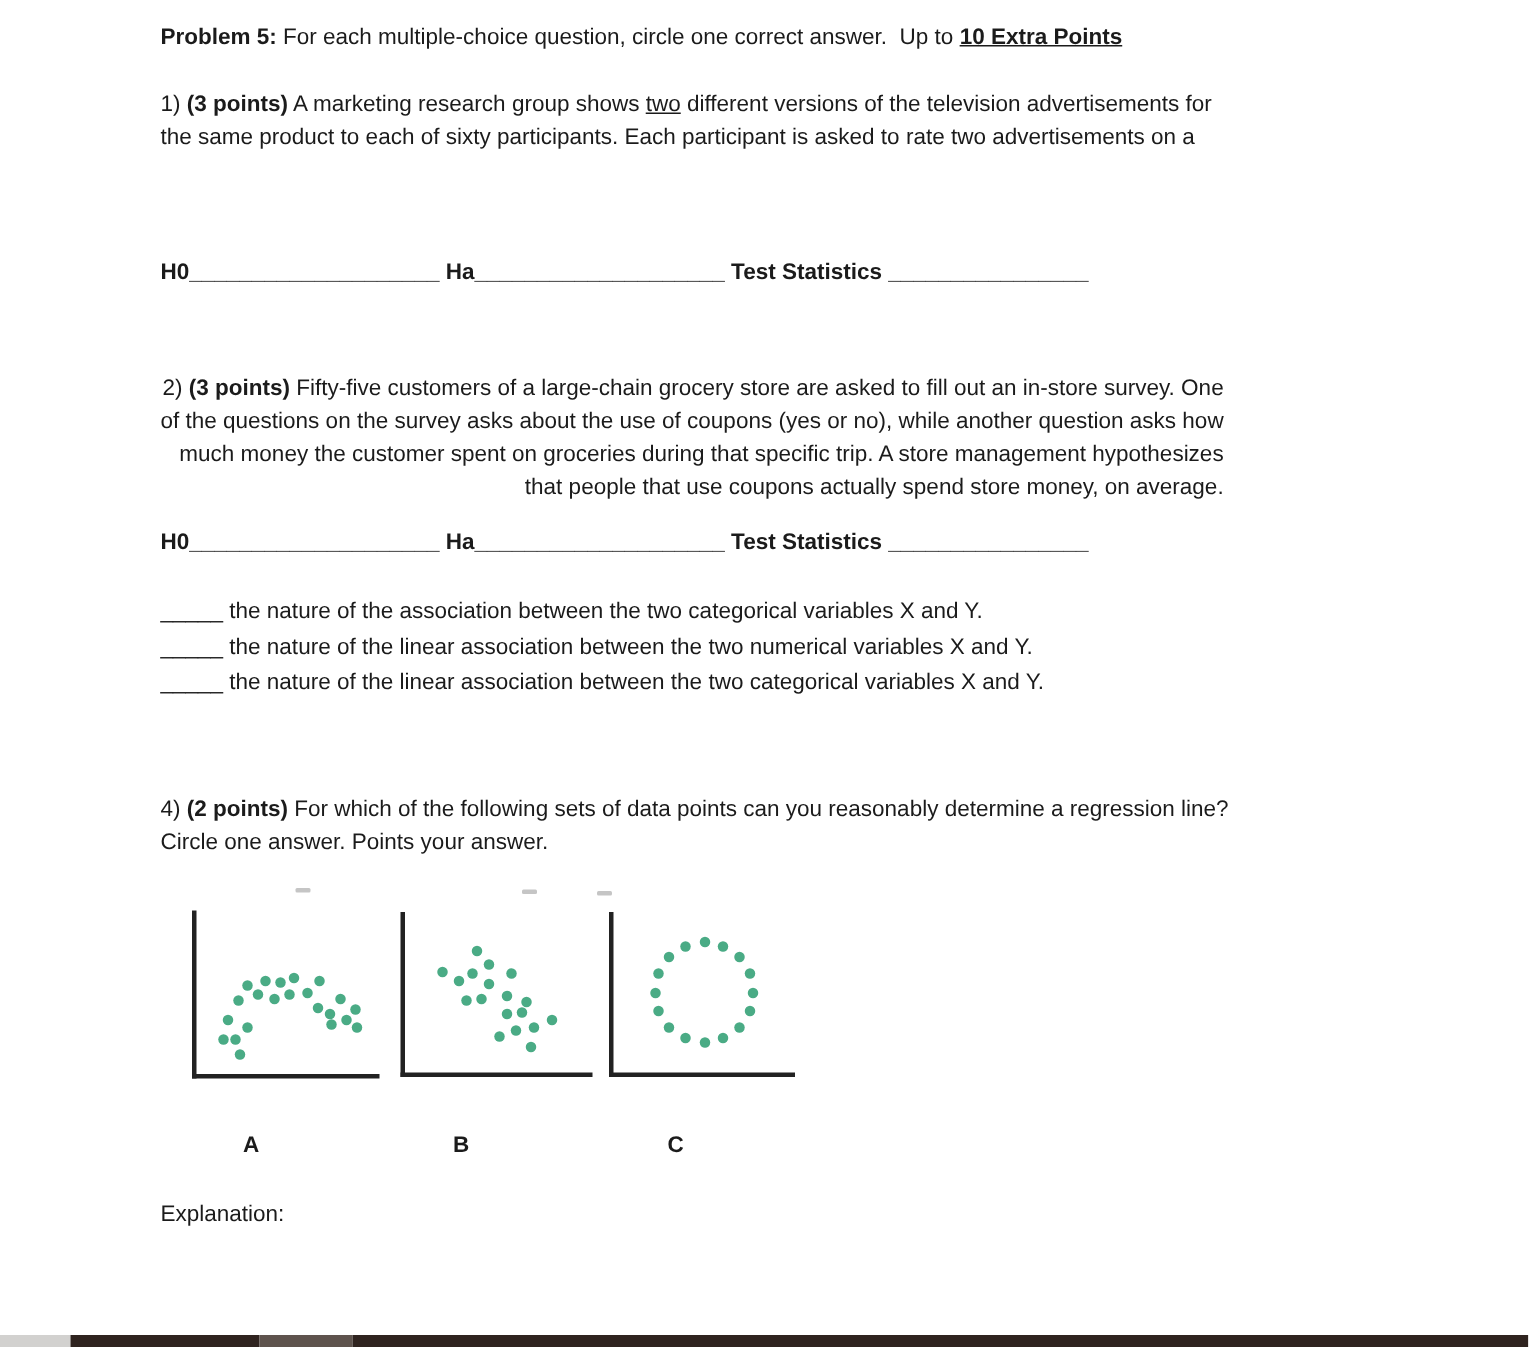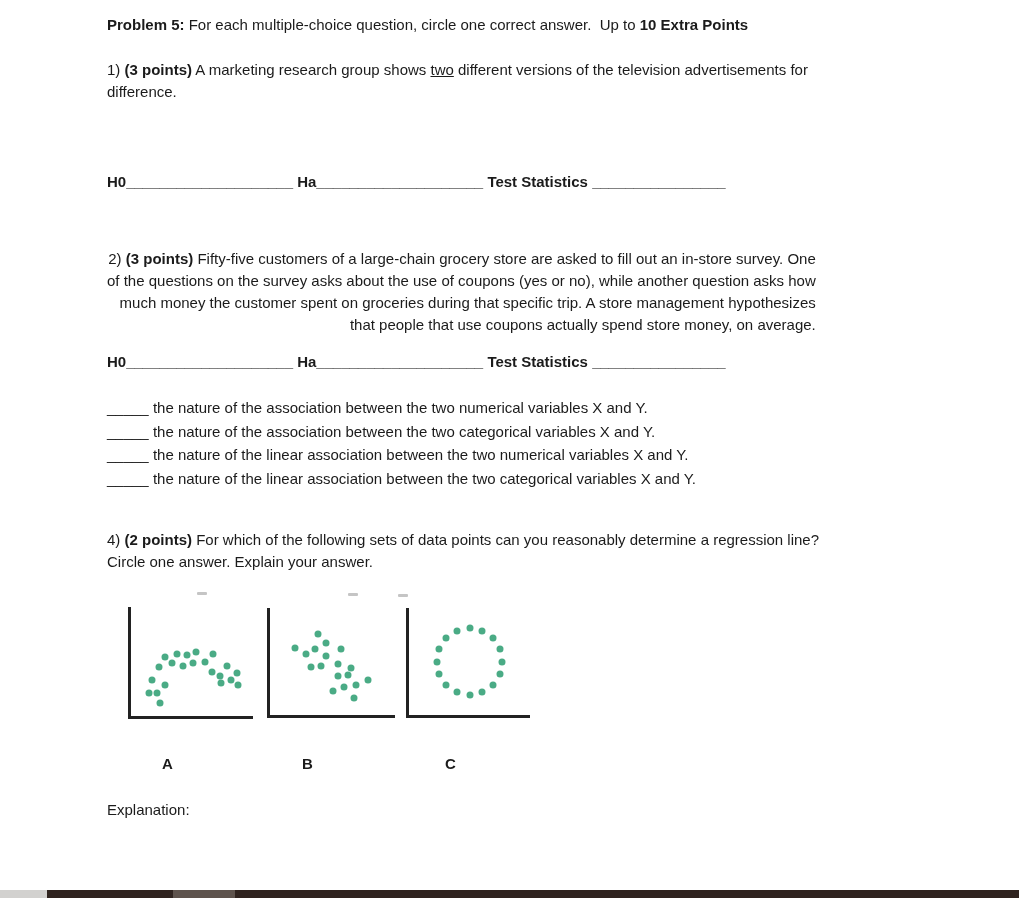--- a/index.html
+++ b/index.html
@@ -45,53 +45,52 @@
   }
   .taskbar{position:absolute;left:0;top:890px;width:1019px;height:8px;}
   .tseg{position:absolute;top:0;height:100%;}
 </style>
 </head>
 <body>
 
 <div class="doc">
 
   <div class="block title">
-      <div class="ln"><span style="font-weight: 700;">Problem 5:</span><span> For each multiple-choice question, circle one correct answer.  Up to </span><span style="font-weight: 700;">10 Extra Points</span></div>
+      <div class="ln"><span style="font-weight: 700;">Problem 5:</span><span> For each multiple-choice question, circle one correct answer.  Up to </span><span style="font-weight: 700; text-decoration: underline;">10 Extra Points</span></div>
     </div>
 
   <div class="block q1">
       <div class="ln"><span>1) </span><span style="font-weight: 700;">(3 points)</span><span> A marketing research group shows </span><span style="text-decoration: underline;">two</span><span> different versions of the television advertisements for</span></div>
-      <div class="ln"><span>difference.</span></div>
+      <div class="ln"><span>the same product to each of sixty participants. Each participant is asked to rate two advertisements on a</span></div>
     </div>
 
   <div class="block hyp1">
       <div class="ln"><span style="font-weight: 700;">H0____________________ Ha____________________ Test Statistics ________________</span></div>
     </div>
 
   <div class="block q2">
       <div class="ln"><span>2) </span><span style="font-weight: 700;">(3 points)</span><span> Fifty-five customers of a large-chain grocery store are asked to fill out an in-store survey. One</span></div>
       <div class="ln"><span>of the questions on the survey asks about the use of coupons (yes or no), while another question asks how</span></div>
       <div class="ln"><span>much money the customer spent on groceries during that specific trip. A store management hypothesizes</span></div>
       <div class="ln"><span>that people that use coupons actually spend store money, on average.</span></div>
     </div>
 
   <div class="block hyp2">
       <div class="ln"><span style="font-weight: 700;">H0____________________ Ha____________________ Test Statistics ________________</span></div>
     </div>
 
   <div class="block q3">
-      <div class="ln"><span>_____ the nature of the association between the two numerical variables X and Y.</span></div>
       <div class="ln"><span>_____ the nature of the association between the two categorical variables X and Y.</span></div>
       <div class="ln"><span>_____ the nature of the linear association between the two numerical variables X and Y.</span></div>
       <div class="ln"><span>_____ the nature of the linear association between the two categorical variables X and Y.</span></div>
     </div>
 
   <div class="block q4">
       <div class="ln"><span>4) </span><span style="font-weight: 700;">(2 points)</span><span> For which of the following sets of data points can you reasonably determine a regression line?</span></div>
-      <div class="ln"><span>Circle one answer. Explain your answer.</span></div>
+      <div class="ln"><span>Circle one answer. Points your answer.</span></div>
     </div>
 
   <div class="plot plot-a">
       <span class="dot" style="left: 15%; top: 79%; background: rgb(74, 171, 133);"></span>
       <span class="dot" style="left: 21%; top: 78.5%; background: rgb(74, 171, 133);"></span>
       <span class="dot" style="left: 24%; top: 88%; background: rgb(74, 171, 133);"></span>
       <span class="dot" style="left: 17.5%; top: 67%; background: rgb(74, 171, 133);"></span>
       <span class="dot" style="left: 27.5%; top: 72%; background: rgb(74, 171, 133);"></span>
       <span class="dot" style="left: 23%; top: 55%; background: rgb(74, 171, 133);"></span>
       <span class="dot" style="left: 28%; top: 46%; background: rgb(74, 171, 133);"></span>

